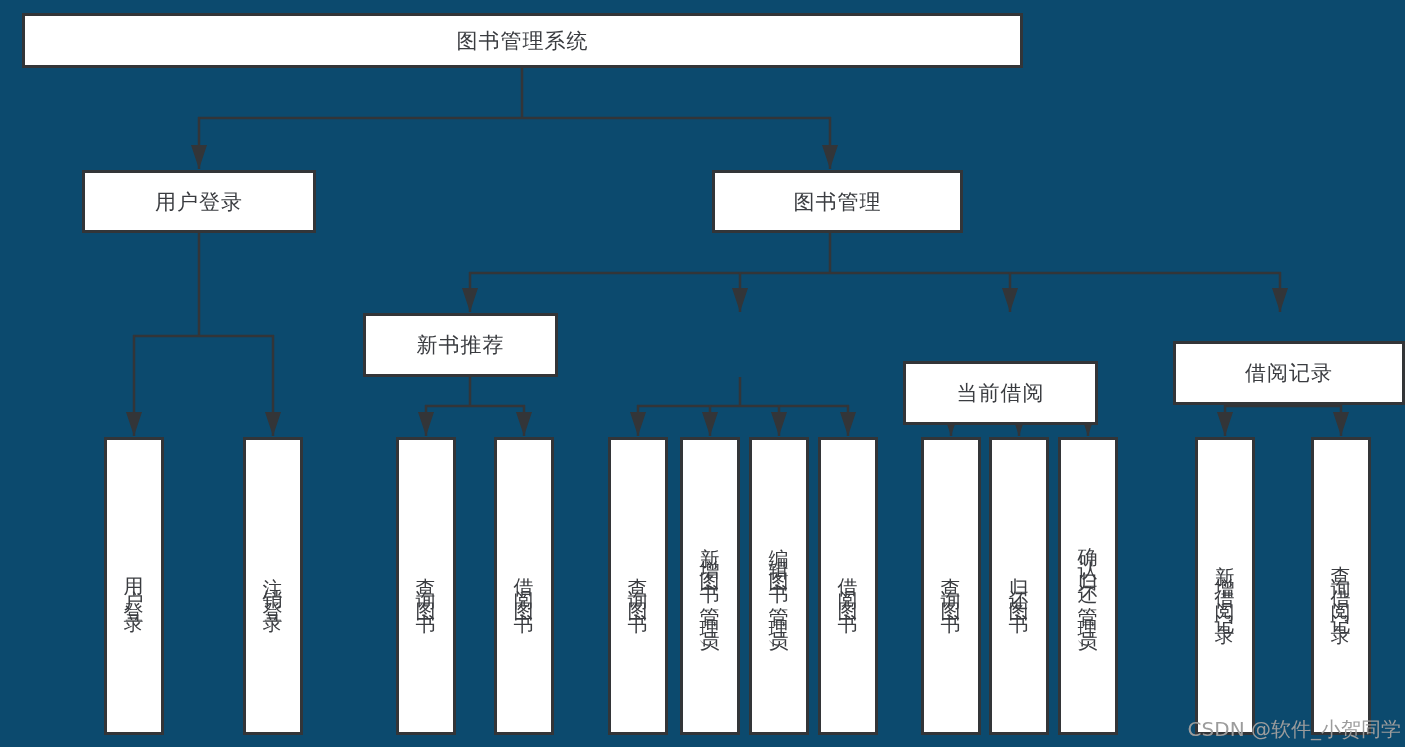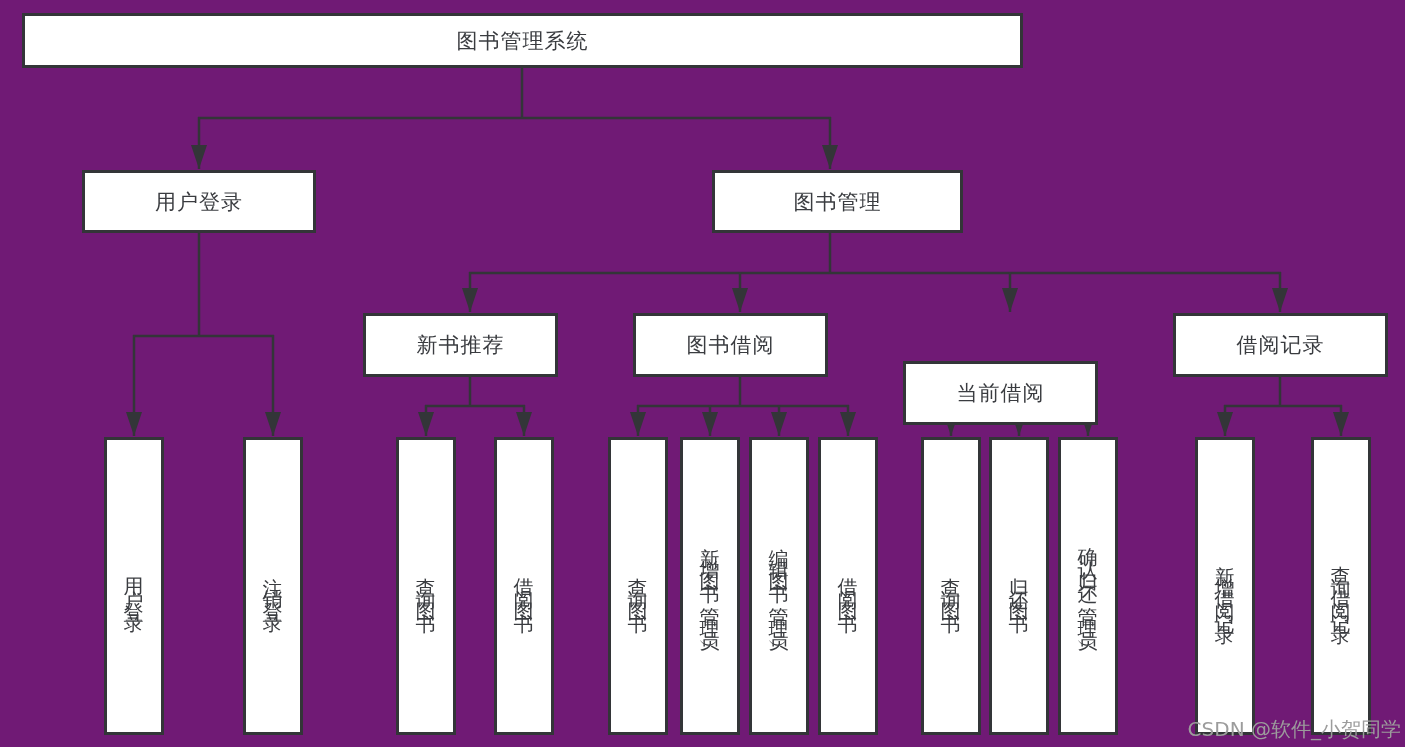--- a/index.html
+++ b/index.html
@@ -1,20 +1,20 @@
 <!DOCTYPE html>
 <html><head>
 <meta charset="utf-8">
 <style>
   html, body { margin: 0; padding: 0; background: #ffffff; }
   .stage {
     position: relative;
     width: 1405px;
     height: 747px;
-    background: #701a75;
+    background: #0c4a6e;
     font-family: "DejaVu Sans", "Liberation Sans", sans-serif;
     overflow: hidden;
   }
   svg.wires {
     position: absolute;
     left: 0; top: 0;
     width: 1405px; height: 747px;
   }
   svg.wires line { stroke: #333538; stroke-width: 2.5; }
   svg.wires .head { fill: #333538; }
@@ -41,21 +41,21 @@
     line-height: 1;
     white-space: nowrap;
   }
   .root  { left: 22px;  top: 13px;  width: 1001px; height: 55px; }
   .l2a   { left: 82px;  top: 170px; width: 234px;  height: 63px; }
   .l2b   { left: 712px; top: 170px; width: 251px;  height: 63px; }
   .l3    { top: 313px; height: 64px; width: 195px; }
   .l3a   { left: 363px; }
   .l3b   { left: 633px; }
   .l3c   { left: 903px; margin-top: 48px; }
-  .l3d   { left: 1173px; width: 215px; }
+  .l3d   { left: 1173px; width: 232px; margin-top: 28px; }
   .leaf  { top: 437px; height: 298px; width: 60px; }
   .lf0  { left: 104px; }
   .lf1  { left: 243px; }
   .lf2  { left: 396px; }
   .lf3  { left: 494px; }
   .lf4  { left: 608px; }
   .lf5  { left: 680px; }
   .lf6  { left: 749px; }
   .lf7  { left: 818px; }
   .lf8  { left: 921px; }
@@ -132,23 +132,20 @@
   <div class="box l2a">
     <span class="hlabel">用户登录</span>
   </div>
   <div class="box l2b">
     <span class="hlabel">图书管理</span>
   </div>
 
   <div class="box l3 l3a">
     <span class="hlabel">新书推荐</span>
   </div>
-  <div class="box l3 l3b">
-    <span class="hlabel">图书借阅</span>
-  </div>
   <div class="box l3 l3c">
     <span class="hlabel">当前借阅</span>
   </div>
   <div class="box l3 l3d">
     <span class="hlabel">借阅记录</span>
   </div>
 
   <div class="box leaf lf0">
     <span class="vlabel">用户登录</span>
   </div>

